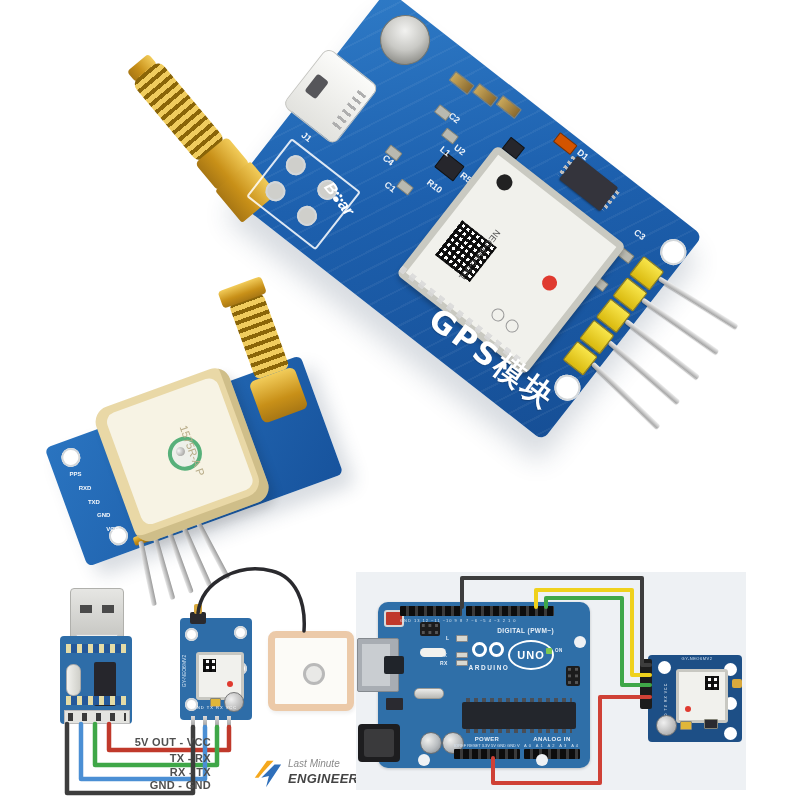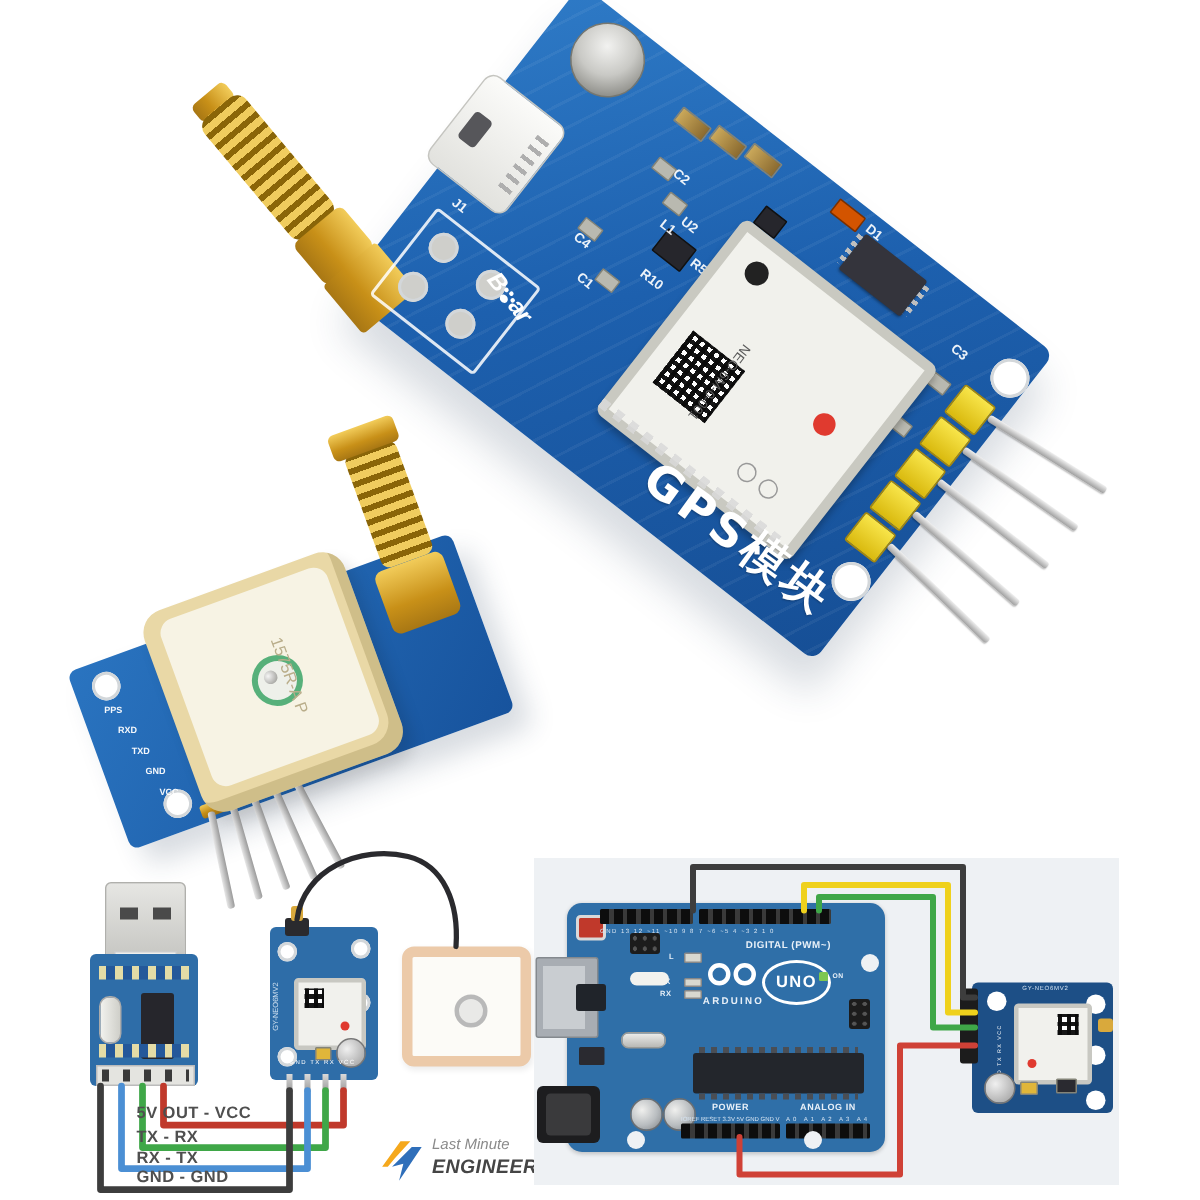--- a/index.html
+++ b/index.html
@@ -43,21 +43,21 @@
     background:linear-gradient(135deg,#2a74c0,#17539d);border-radius:6px;
     box-shadow:8px 14px 18px rgba(40,60,90,.18);}
   #patch{position:absolute;left:56px;top:-18px;width:142px;height:142px;background:#e9d8a6;
     border-radius:16px;box-shadow:inset -7px -9px 0 rgba(150,130,70,.30),4px 8px 10px rgba(0,0,0,.12);}
   #patch .top{position:absolute;left:11px;top:8px;width:118px;height:118px;background:#f7f3e4;border-radius:10px;}
   .p2lead{position:absolute;width:4.5px;height:66px;border-radius:2px;transform-origin:50% 0;
     background:linear-gradient(90deg,#e8e8e8,#9a9a9a);}
   .p2label{position:absolute;color:rgba(255,255,255,.95);font-size:6px;font-weight:bold;transform:rotate(20deg);}
   
   .dboard{position:absolute;background:#2e6da8;border-radius:4px;}
-  .wire-label{position:absolute;left:91px;width:120px;text-align:left;font-size:11px;
+  .wire-label{position:absolute;left:91px;width:120px;text-align:right;font-size:11px;
     font-weight:bold;color:#4f4f4f;letter-spacing:.3px;}
   .gpin{position:absolute;width:4px;height:12px;background:linear-gradient(#d9d9d9,#9a9a9a);}
   #lme-text .t1{font-size:10px;color:#8a8a8a;font-style:italic;line-height:1;}
   #lme-text .t2{font-size:13px;font-weight:bold;font-style:italic;color:#454545;line-height:1;letter-spacing:.3px;}
   #lme-text .t3{font-size:7px;font-weight:bold;color:#454545;}
   
   #panel{position:absolute;left:356px;top:572px;width:390px;height:218px;background:#eef1f4;}
   #uno{position:absolute;left:22px;top:30px;width:212px;height:166px;background:#2f6fa8;
     border-radius:10px;box-shadow:0 1px 3px rgba(0,0,0,.2);}
   .hstrip{position:absolute;height:10px;background:repeating-linear-gradient(90deg,#0d0d0d 0 6px,#3a3a3a 6px 9px);border-radius:1px;}

